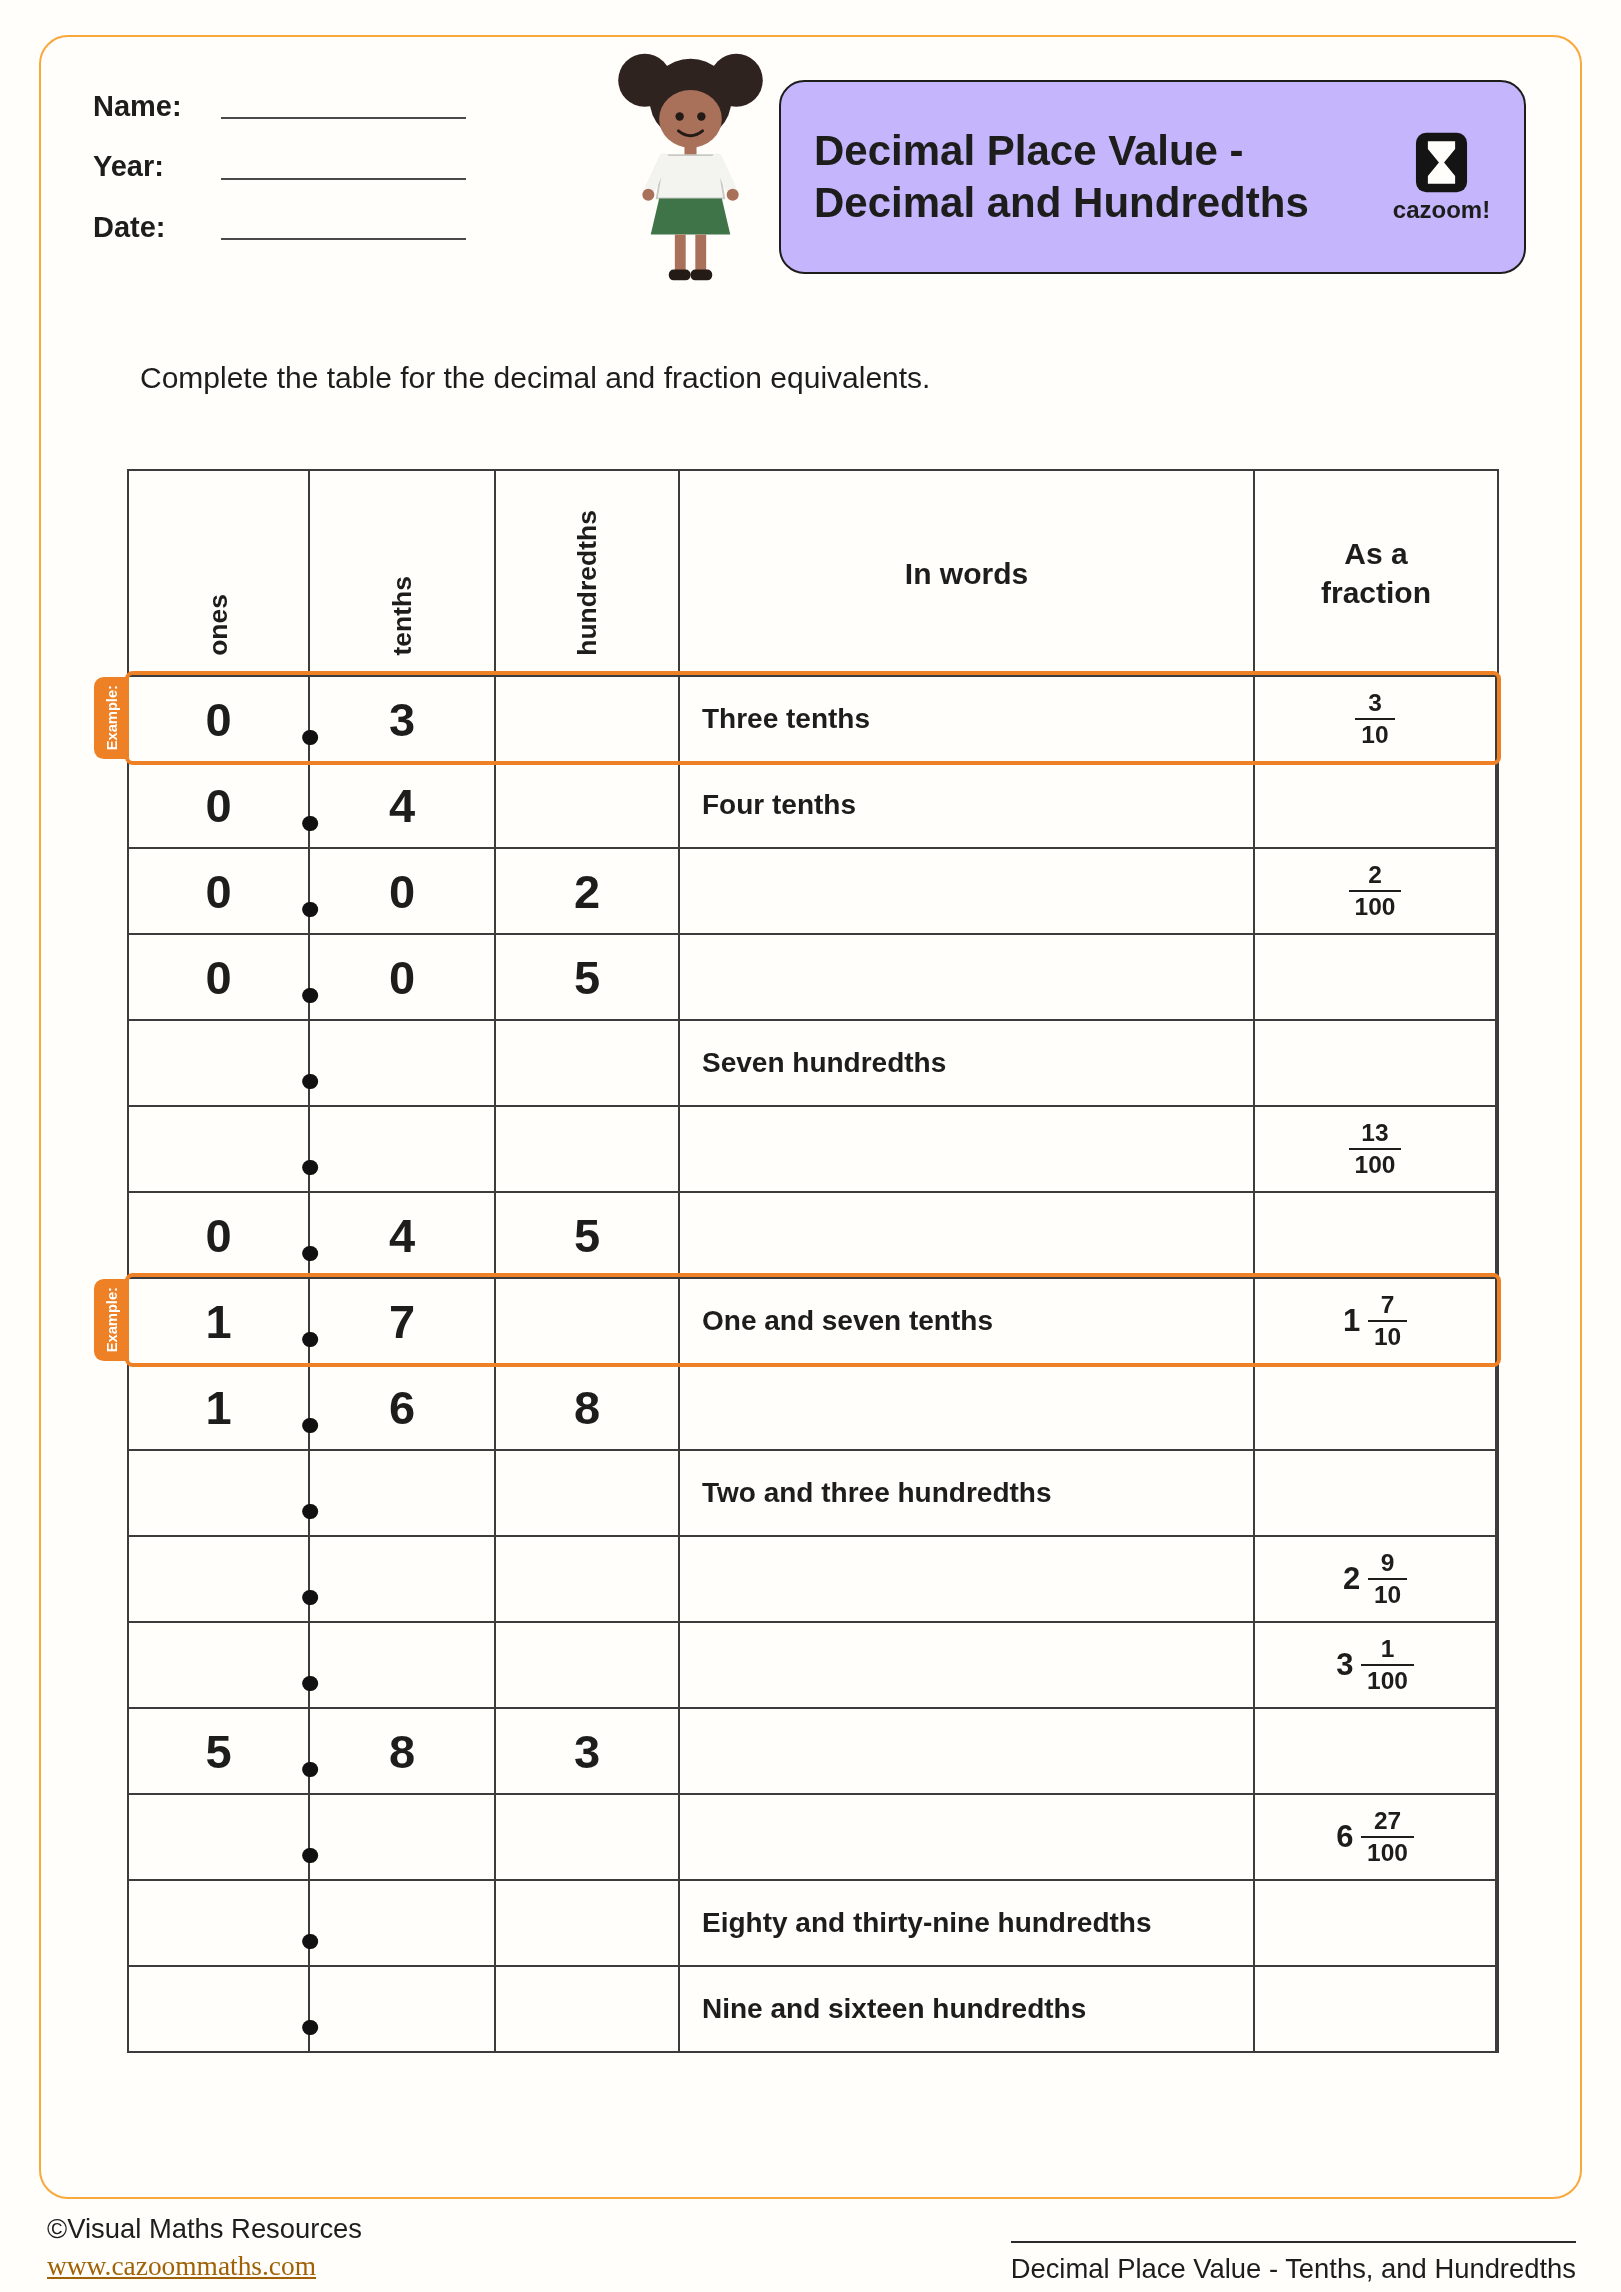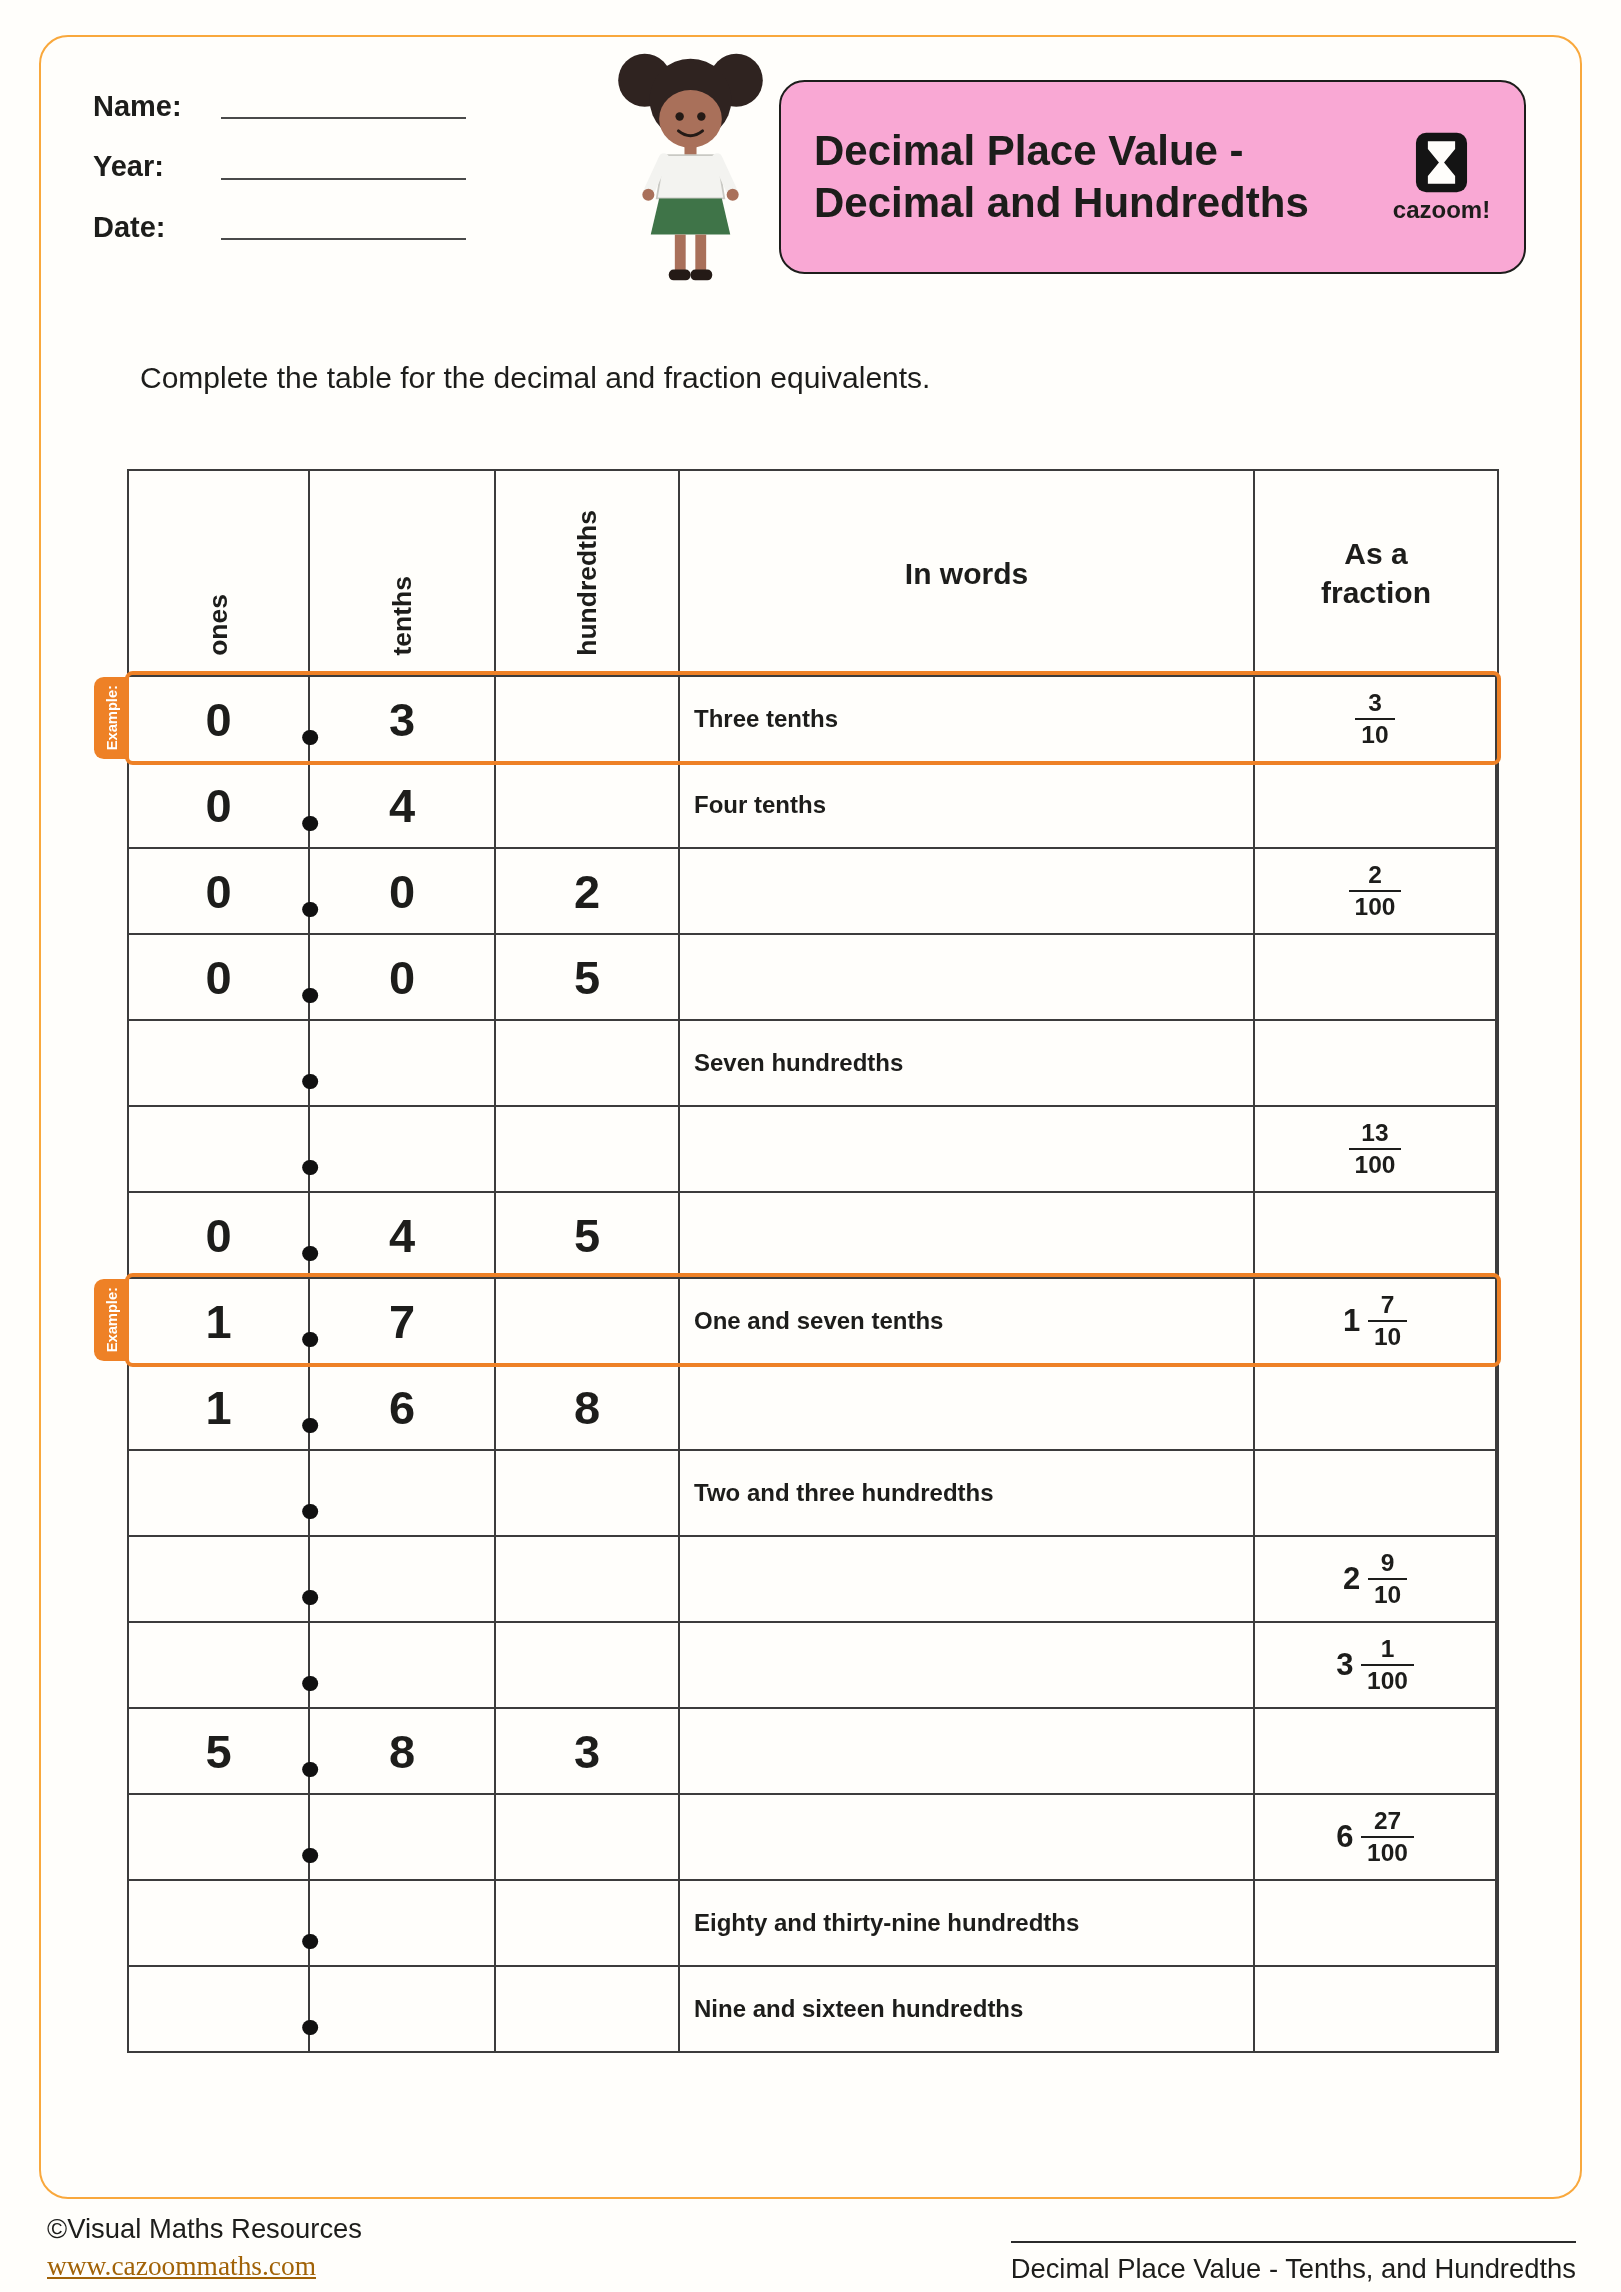--- a/index.html
+++ b/index.html
@@ -13,21 +13,21 @@
 
   
   .fields { position:absolute; left:93px; top:90px; display:flex; flex-direction:column; gap:27.4px; }
   .field { display:flex; align-items:flex-end; }
   .flabel { font-weight:bold; font-size:29px; width:116px; }
   .fline { width:245px; border-bottom:2.9px solid #4a4a4a; margin-left:11.8px; margin-bottom:3.9px; }
 
   .girl { position:absolute; left:606px; top:49px; width:169px; height:241px; }
 
   .title-box { position:absolute; left:779px; top:80px; width:747px; height:194px;
-               border:2.9px solid #1d1d1b; border-radius:25.5px; background:#f9a8d4;
+               border:2.9px solid #1d1d1b; border-radius:25.5px; background:#c4b5fd;
                display:flex; align-items:center; padding:0 25.5px 0 33px; gap:15.7px; }
   .title { flex:1; font-size:42px; font-weight:bold; line-height:1.25; }
   .logo { width:114px; text-align:center; }
   .logo-icon { width:55px; height:63px; display:block; margin:0 auto 2px; }
   .logo-text { font-weight:bold; font-size:24px; }
 
   .instruction { position:absolute; left:140px; top:361px; font-size:30px; font-weight:normal; }
 
   
   .table { position:absolute; left:127px; top:469px; width:1372px; border:2px solid #3c3c3c; background:#fffefb; }
@@ -37,21 +37,21 @@
   .cell { border-right:2px solid #3c3c3c; }
   .row .cell:last-child { border-right:none; }
   .body-row .cell { border-top:2px solid #3c3c3c; }
 
   .vcell { display:flex; align-items:flex-end; justify-content:center; padding-bottom:19.6px; }
   .rot { writing-mode:vertical-rl; transform:rotate(180deg); font-weight:bold; font-size:26.5px; }
   .hcell { display:flex; flex-direction:column; align-items:center; justify-content:center;
            font-weight:bold; font-size:30px; line-height:1.3; }
 
   .digit { display:flex; align-items:center; justify-content:center; font-size:47px; font-weight:bold; }
-  .words { display:flex; align-items:center; padding-left:14px; font-size:24px; font-weight:bold; }
+  .words { display:flex; align-items:center; padding-left:22px; font-size:28px; font-weight:bold; }
   .fraccell { display:flex; align-items:center; justify-content:center; }
 
   .mixed { display:flex; align-items:center; gap:7.8px; }
   .whole { font-size:31px; font-weight:bold; }
   .frac { display:flex; flex-direction:column; align-items:center; font-weight:bold; font-size:24.5px; line-height:1.15; }
   .frac .num { padding:0 5.9px; }
   .frac .den { border-top:2.9px solid #1d1d1b; padding:1px 5.9px 0; }
 
   .dot { position:absolute; left:181px; bottom:15.7px; width:15.7px; height:15.7px;
          background:#111; border-radius:50%; transform:translateX(-50%); z-index:2; }

